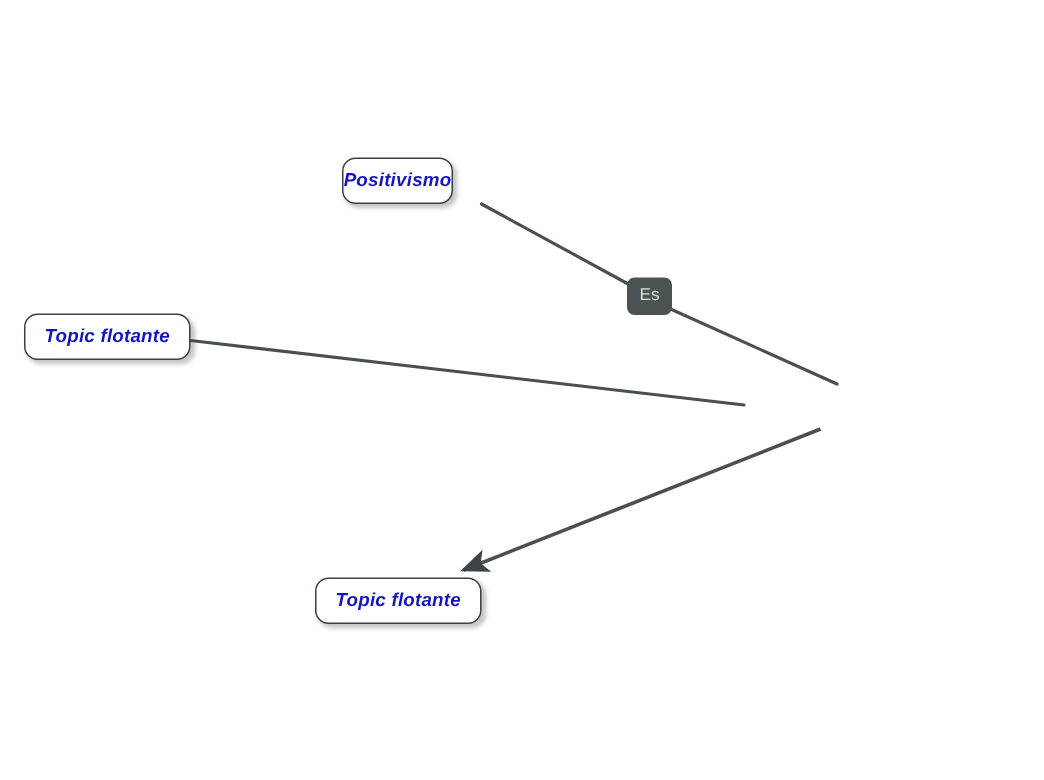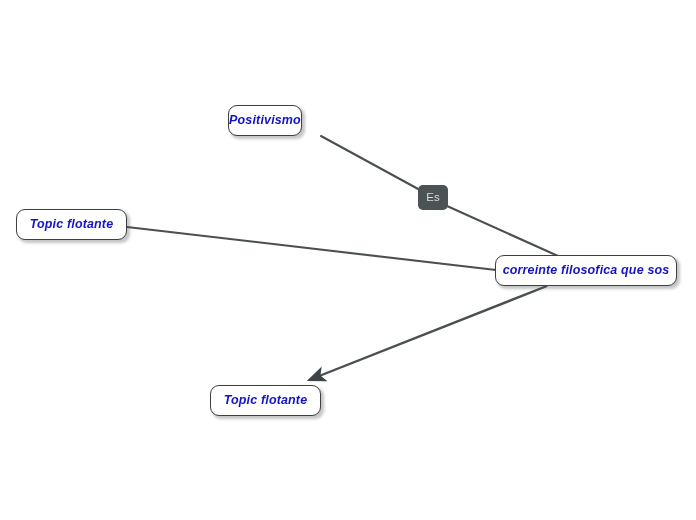--- a/index.html
+++ b/index.html
@@ -92,23 +92,20 @@
   </svg>
 
   <div class="node" id="node-positivismo" style="left: 228px; top: 105px; width: 74px; height: 31px;">
     <span class="node-label">Positivismo</span>
   </div>
 
   <div class="node" id="node-topic-flotante-left" style="left: 16px; top: 209px; width: 111px; height: 31px;">
     <span class="node-label">Topic flotante</span>
   </div>
 
-  <div class="node" id="node-correinte-filosofica" style="left: 495px; top: 255px; width: 182px; height: 31px;">
-    <span class="node-label">correinte filosofica que sos</span>
-  </div>
 
   <div class="node" id="node-topic-flotante-bottom" style="left: 210px; top: 385px; width: 111px; height: 31px;">
     <span class="node-label">Topic flotante</span>
   </div>
 
   <div class="rel-badge" id="badge-es" style="left: 418px; top: 185px; width: 30px; height: 25px;">
     <span class="rel-badge-label">Es</span>
   </div>
 
 </div>

